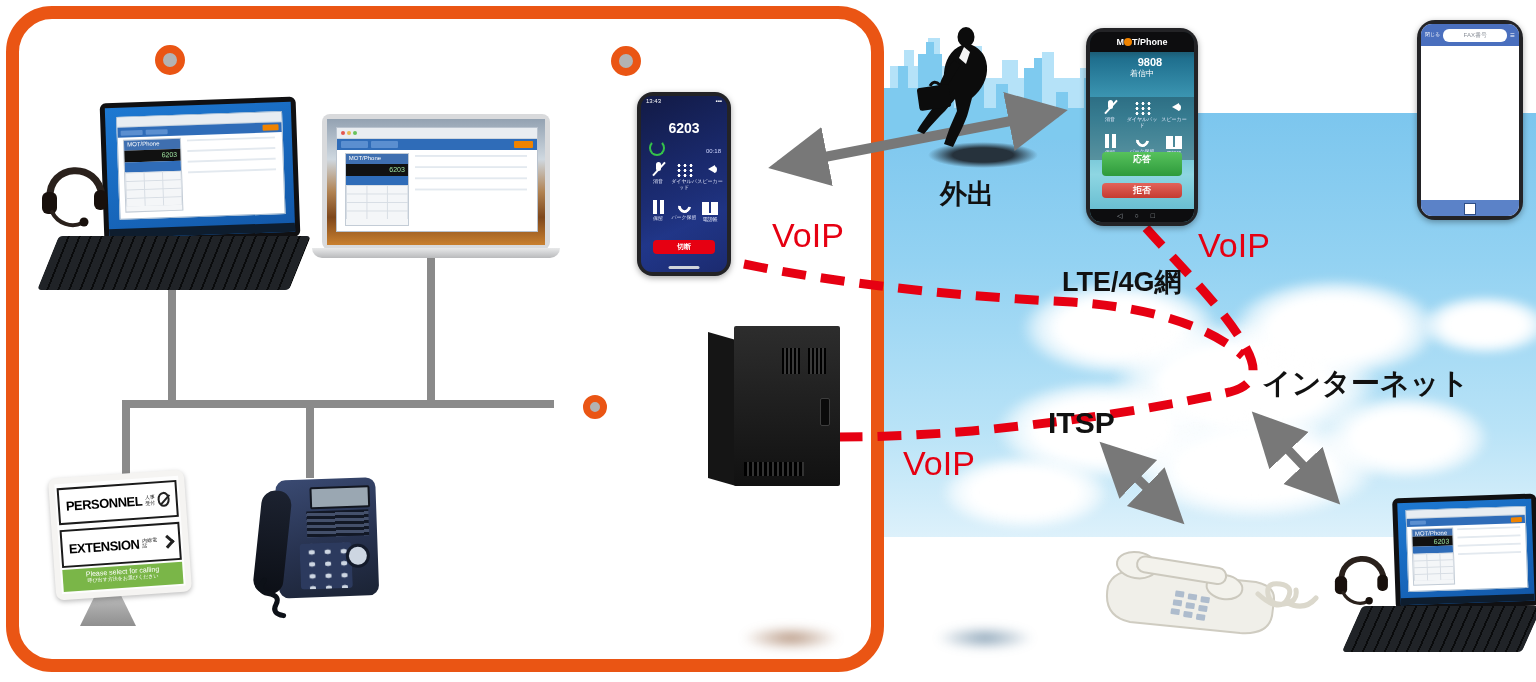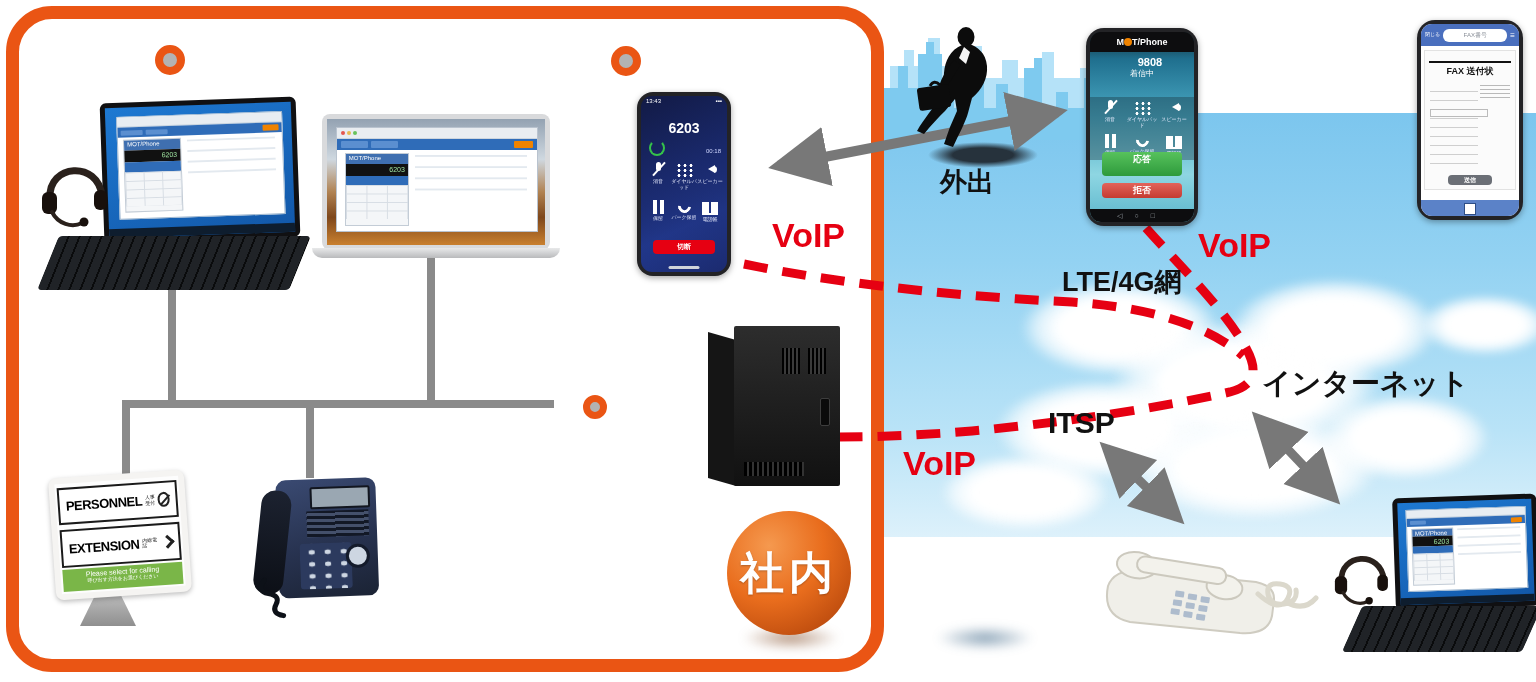--- a/index.html
+++ b/index.html
@@ -61,21 +61,21 @@
   .jp-small{font-size:5px;line-height:1.1;color:#222;margin-left:3px;width:16px;}
   .slash-icon{width:15px;height:15px;border:2px solid #222;border-radius:50%;position:relative;margin-left:auto;box-sizing:border-box;}
   .slash-icon::after{content:"";position:absolute;left:-1px;top:4.5px;width:13px;height:2px;background:#222;transform:rotate(-45deg);}
   .chev{width:7px;height:7px;border-top:3px solid #222;border-right:3px solid #222;transform:rotate(45deg);margin-left:auto;}
 
   
   .sphere{border-radius:50%;display:flex;align-items:center;justify-content:center;color:#fff;font-weight:bold;font-size:44px;letter-spacing:5px;z-index:5;text-shadow:0 1px 2px rgba(0,0,0,.25);}
   .sphere-shadow{border-radius:50%;filter:blur(5px);z-index:4;}
 
   
-  .voip{color:#e60012;font-weight:bold;font-size:34px;z-index:8;letter-spacing:0;}
+  .voip{color:#e60012;font-weight:normal;font-size:34px;z-index:8;letter-spacing:0;}
   .netlabel{color:#111;font-weight:bold;z-index:8;}
 
   svg{display:block;}
 </style>
 </head>
 <body>
 
 <div id="canvas">
 
   <div id="sky" class="abs"></div>
@@ -226,35 +226,32 @@
       <div style="position:absolute;left:22px;top:64px;width:52px;height:46px;background-image:radial-gradient(#cdd6e2 3px,transparent 3.5px);background-size:16px 12px;background-position:4px 3px;background-color:#2c3a5e;border-radius:4px;"></div>
       <div style="position:absolute;right:8px;top:66px;width:18px;height:18px;border-radius:50%;background:#cdd6e2;border:3px solid #141b2b;"></div>
     </div>
     <div class="abs" style="left:10px;top:10px;width:30px;height:104px;background:linear-gradient(180deg,#1c2230,#0c0f16);border-radius:14px;transform:rotate(14deg);"></div>
     <svg class="abs" style="left:2px;top:96px;" width="50" height="44" viewBox="0 0 50 44">
       <path d="M10,2 q-10,10 2,14 q12,4 6,12 q-6,8 6,12" stroke="#0d1118" stroke-width="5" fill="none" stroke-linecap="round"></path>
     </svg>
   </div>
 
   <div class="abs sphere-shadow" style="left:742px;top:626px;width:98px;height:24px;background:radial-gradient(closest-side,rgba(120,60,20,.55),rgba(120,60,20,0));"></div>
-  <div class="abs sphere" style="left:727px;top:511px;width:124px;height:124px;background:radial-gradient(circle at 34% 28%,#f5994f 0%,#e96d1d 45%,#a83c07 100%);">
-      <span>社内</span>
-    </div>
   <div class="abs sphere-shadow" style="left:936px;top:626px;width:98px;height:24px;background:radial-gradient(closest-side,rgba(20,70,110,.5),rgba(20,70,110,0));"></div>
 
   <div class="abs" style="left:928px;top:142px;width:110px;height:26px;background:radial-gradient(closest-side,#26323c 55%,rgba(38,50,60,0));border-radius:50%;z-index:4;"></div>
   <svg class="abs z5" style="left:900px;top:26px;" width="150" height="135" viewBox="0 0 150 135">
     <ellipse cx="66" cy="11" rx="8.5" ry="10" fill="#0c0c0c"></ellipse>
     <path d="M62,19 C50,24 45,35 44,47 C43,57 46,63 43,69 L29,87 C25,93 20,99 17,105 L24,108 C31,99 39,91 45,85 L55,73 57,85 50,101 44,118 L53,121 C59,108 66,95 68,87 L72,72 C82,64 88,52 87,40 C86,27 77,20 69,18 Z" fill="#0c0c0c"></path>
     <path d="M54,34 C47,42 42,51 39,60 L46,63 C51,54 56,45 61,39 Z" fill="#0c0c0c"></path>
     <path d="M64,21 L59,32 L66,38 L70,26 Z" fill="#f5f5f5"></path>
     <rect x="18" y="60" width="32" height="23" rx="3" fill="#0c0c0c" transform="rotate(-8 34 71)"></rect>
     <path d="M30,60 q4,-7 10,-1" stroke="#0c0c0c" stroke-width="3" fill="none"></path>
   </svg>
-  <div class="abs netlabel" style="left:940px;top:164px;font-size:27px;">外出</div>
+  <div class="abs netlabel" style="left:940px;top:176px;font-size:27px;">外出</div>
 
   <div class="ph-frame z5" style="left:1086px;top:28px;width:112px;height:198px;border-radius:18px;">
     <div class="ph-screen" style="background:linear-gradient(180deg,#15262b 0%,#1f6f8e 14%,#4aa9c4 45%,#8ed6e2 75%,#5cb6cc 100%);">
       <div style="height:20px;background:#0d0d0f;color:#fff;text-align:center;font-size:9px;font-weight:bold;line-height:20px;">
         <span>M</span><span style="display:inline-block;width:8px;height:8px;border-radius:50%;background:#f08300;vertical-align:-1px;"></span><span>T/Phone</span>
       </div>
       <div class="cnum" style="font-size:11px;margin-top:4px;color:#fff;padding-left:16px;">9808</div>
       <div class="cnum" style="font-size:8px;font-weight:normal;">着信中</div>
       <div class="cgrid" style="margin-top:18px;padding:3px 4px;background:rgba(20,40,50,.35);row-gap:6px;">
         <div class="citem"><div class="cicon ic-mic"></div><span>消音</span></div>
@@ -269,28 +266,20 @@
       <div style="position:absolute;left:0;bottom:0;width:100%;height:13px;background:#0d0d0f;color:#9aa0a6;font-size:7px;text-align:center;letter-spacing:12px;line-height:13px;">◁○□</div>
     </div>
   </div>
 
   <div class="ph-frame z5" style="left:1417px;top:20px;width:106px;height:200px;border-radius:18px;">
     <div class="ph-screen" style="background:#fff;">
       <div style="height:22px;background:#4a6fbe;display:flex;align-items:center;gap:3px;padding:0 4px;">
         <span style="color:#fff;font-size:5px;line-height:1.1;">閉じる</span>
         <span style="flex:1;background:#fff;border-radius:6px;color:#8a8f98;font-size:6px;text-align:center;padding:2px 0;">FAX番号</span>
         <span style="color:#fff;font-size:8px;">≡</span>
-      </div>
-      <div style="position:relative;height:140px;background:#fbfbfb;margin:4px 3px 0;border:1px solid #e2e2e2;padding:4px;box-sizing:border-box;">
-        <div style="height:2px;background:#111;margin-top:6px;"></div>
-        <div style="text-align:center;font-weight:bold;font-size:9px;color:#111;margin:2px 0;">FAX 送付状</div>
-        <div style="position:absolute;right:5px;top:34px;width:30px;height:14px;background-image:linear-gradient(#b9b9b9 1px,transparent 1px);background-size:100% 4px;"></div>
-        <div style="position:absolute;left:5px;top:40px;width:48px;height:76px;background-image:linear-gradient(#cfcfcf 1px,transparent 1px);background-size:100% 9px;"></div>
-        <div style="position:absolute;left:5px;top:58px;width:56px;height:6px;border:1px solid #bbb;"></div>
-        <div class="btn-pill" style="position:absolute;left:26%;bottom:4px;width:48%;height:10px;background:#6b6f76;font-size:6px;line-height:10px;">送信</div>
       </div>
       <div style="position:absolute;left:0;bottom:0;width:100%;height:16px;background:#5b82c8;">
         <div style="width:10px;height:10px;background:#fff;border:1px solid #2d4d86;margin:3px auto;"></div>
       </div>
     </div>
   </div>
 
   <svg class="abs z5" style="left:1090px;top:538px;" width="240" height="104" viewBox="0 0 240 104">
     <path d="M18,48 Q12,78 40,84 L150,95 Q178,97 182,78 L184,62 Q185,48 166,44 L48,32 Q24,32 18,48 Z" fill="#f0efe9" stroke="#cfccc1" stroke-width="2"></path>
     <g transform="rotate(9 90 36)">

